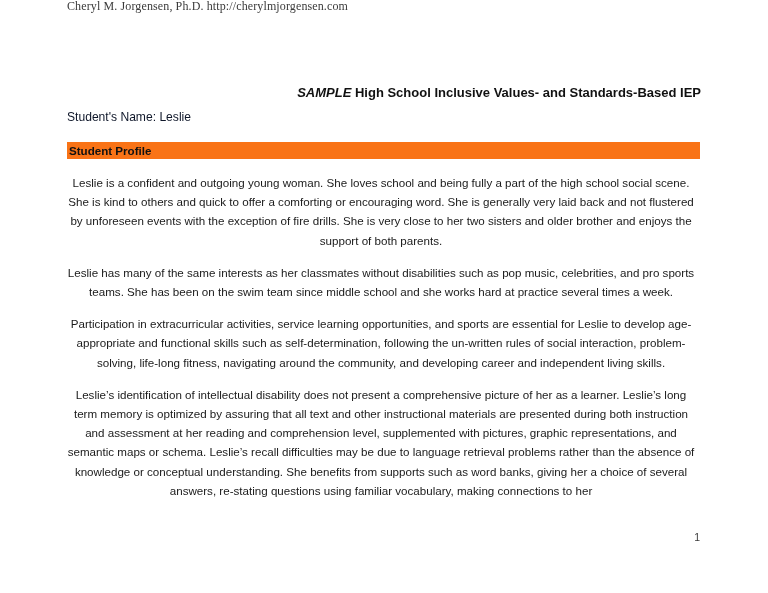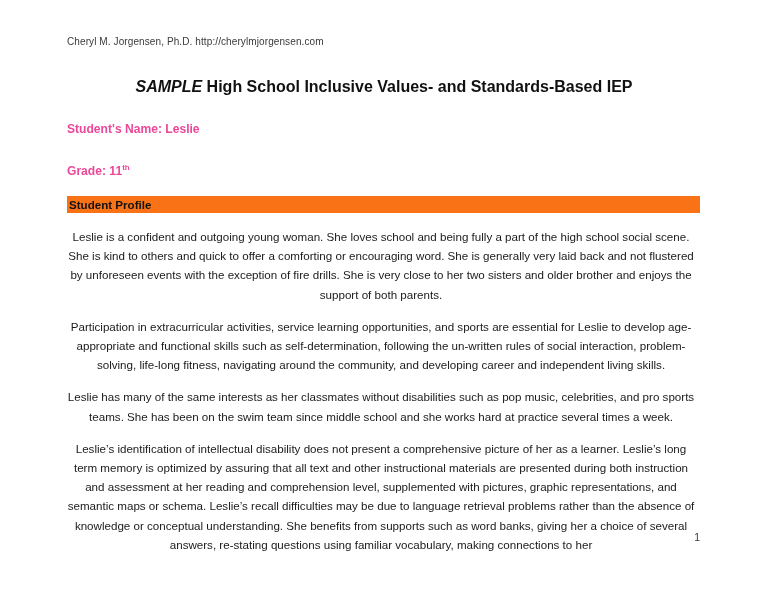--- a/index.html
+++ b/index.html
@@ -24,49 +24,48 @@
   }
 
   .content {
     position: absolute;
     left: 67px;
     top: 0;
     width: 634px;
   }
 
   .doc-header {
-    font-family: Liberation Sans, sans-serif;
-    font-size: 10px;
+    font-family: Liberation Serif, serif;
+    font-size: 12px;
     line-height: 13px;
     color: #3a3a3a;
-    padding-top: 35px;
     letter-spacing: 0.01em;
     white-space: nowrap;
   }
 
   .title {
-    text-align: center;
-    font-size: 16px;
+    text-align: right;
+    font-size: 13px;
     font-weight: bold;
     line-height: 16px;
-    margin-top: 31px;
+    margin-top: 72px;
     color: #111111;
     white-space: nowrap;
   }
   .title .sample {
     font-style: italic;
     font-weight: bold;
   }
 
   .field-line {
     font-size: 12.1px;
-    font-weight: bold;
+    font-weight: normal;
     line-height: 16px;
-    color: #ec4899;
-    margin-top: 26px;
+    color: #0f172a;
+    margin-top: 8px;
   }
   .field-line sup {
     font-size: 8px;
     vertical-align: super;
     line-height: 0;
   }
 
   .section-banner {
     margin-top: 17px;
     background: #f97316;
@@ -114,30 +113,27 @@
     <div class="doc-header">Cheryl M. Jorgensen, Ph.D. http://cherylmjorgensen.com</div>
 
     <div class="title">
       <span class="sample">SAMPLE</span><span> High School Inclusive Values- and Standards-Based IEP</span>
     </div>
 
     <div class="field-line">
       <span>Student's Name:</span><span> Leslie</span>
     </div>
 
-    <div class="field-line">
-      <span>Grade:</span><span> 11</span><sup>th</sup>
-    </div>
 
 
     <div class="section-banner">
       <span class="section-title">Student Profile</span>
     </div>
 
     <p class="body-par">Leslie is a confident and outgoing young woman. She loves school and being fully a part of the high school social scene. She is kind to others and quick to offer a comforting or encouraging word. She is generally very laid back and not flustered by unforeseen events with the exception of fire drills. She is very close to her two sisters and older brother and enjoys the support of both parents.</p>
+    <p class="body-par">Leslie has many of the same interests as her classmates without disabilities such as pop music, celebrities, and pro sports teams. She has been on the swim team since middle school and she works hard at practice several times a week.</p>
     <p class="body-par">Participation in extracurricular activities, service learning opportunities, and sports are essential for Leslie to develop age-appropriate and functional skills such as self-determination, following the un-written rules of social interaction, problem-solving, life-long fitness, navigating around the community, and developing career and independent living skills.</p>
-    <p class="body-par">Leslie has many of the same interests as her classmates without disabilities such as pop music, celebrities, and pro sports teams. She has been on the swim team since middle school and she works hard at practice several times a week.</p>
     <p class="body-par">Leslie’s identification of intellectual disability does not present a comprehensive picture of her as a learner. Leslie’s long term memory is optimized by assuring that all text and other instructional materials are presented during both instruction and assessment at her reading and comprehension level, supplemented with pictures, graphic representations, and semantic maps or schema. Leslie’s recall difficulties may be due to language retrieval problems rather than the absence of knowledge or conceptual understanding. She benefits from supports such as word banks, giving her a choice of several answers, re-stating questions using familiar vocabulary, making connections to her</p>
 
   </div>
 
   <div class="page-number">1</div>
 </div>
 
 </body></html>

